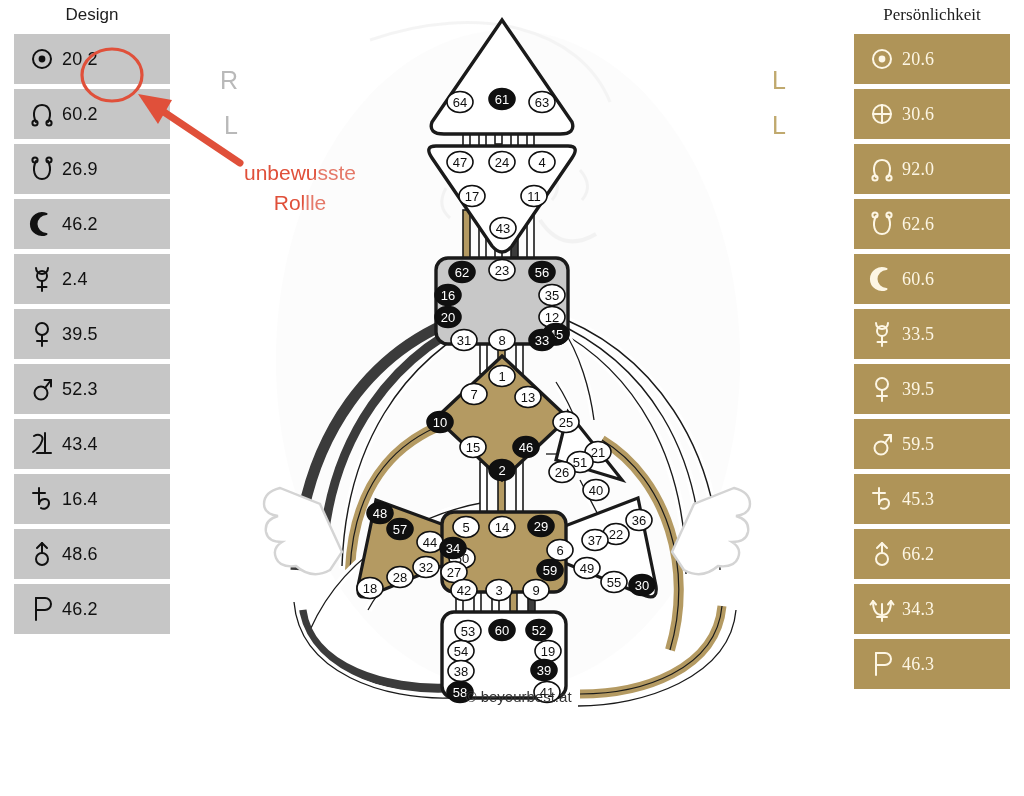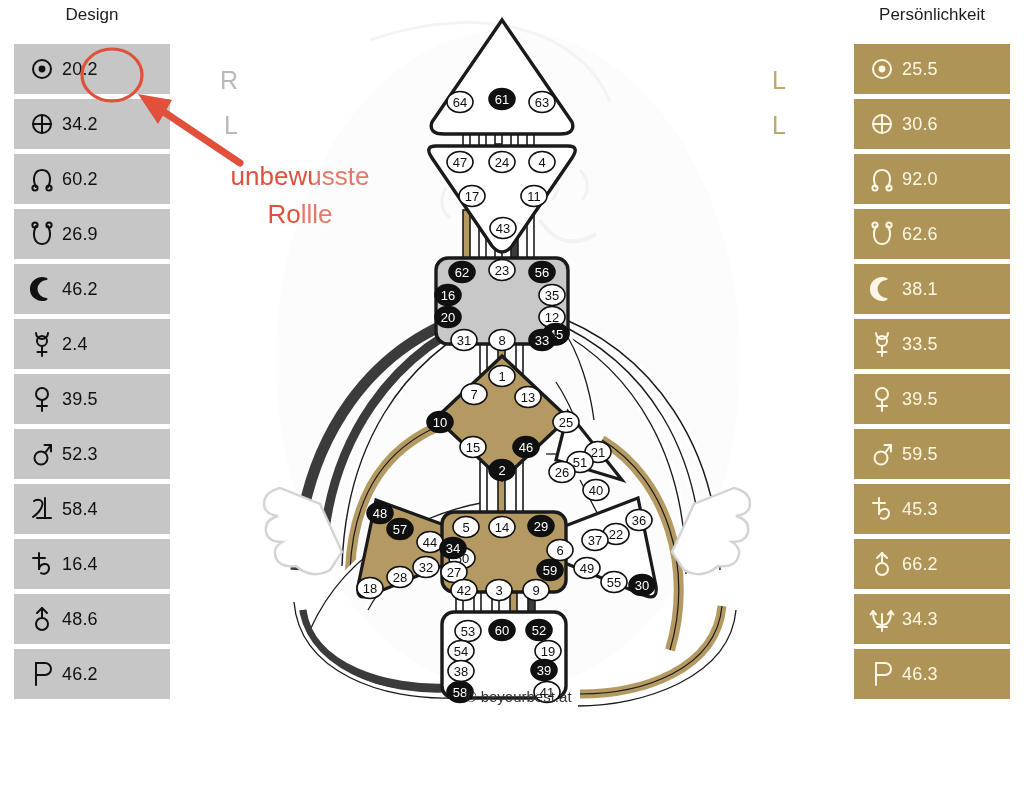--- a/index.html
+++ b/index.html
@@ -8,43 +8,43 @@
     background:#ffffff;
     font-family:"Liberation Sans", sans-serif;
     overflow:hidden;
     position:relative;
   }
   .stage{position:absolute;inset:0;}
 
   
   .col{position:absolute;top:0;width:156px;}
   .col-left{left:14px;}
-  .col-right{right:14px;}
+  .col-right{right:14px;font-family:Liberation Serif, serif;}
   .col-title{
     text-align:center;font-size:17px;color:#1d1d1d;
-    height:44px;line-height:30px;font-weight:400;
+    height:34px;line-height:30px;font-weight:400;
   }
   .planet-row{
     height:50px;margin-bottom:5px;
     display:flex;align-items:center;
     padding-left:14px;box-sizing:border-box;
   }
   .col-left .planet-row{background:#c6c6c6;color:#111;}
   .col-right .planet-row{background:#af9458;color:#fdf6e4;}
   .pl-glyph{
     font-size:25px;line-height:1;width:34px;
     display:inline-block;text-align:left;
   }
   .pl-glyph svg{display:block;}
   .pl-val{font-size:18px;letter-spacing:.2px;}
 
   
   .ann-text{
     position:absolute;left:180px;top:158px;width:240px;
-    text-align:center;color:#e0503a;font-size:26px;line-height:1.45;
+    text-align:center;color:#e0503a;font-size:21px;line-height:1.45;
   }
   .rl{position:absolute;font-size:25px;line-height:1;}
   .rl-r{left:220px;top:68px;color:#b9b9b9;}
   .rl-l{left:224px;top:113px;color:#b9b9b9;}
   .rl-l1{left:772px;top:68px;color:#c0a96e;}
   .rl-l2{left:772px;top:113px;color:#c0a96e;}
 
   .footer{
     position:absolute;left:13px;right:0;top:688px;
     text-align:center;font-size:15px;color:#333;
@@ -64,30 +64,20 @@
             <svg width="28" height="28" viewBox="0 0 28 28" fill="none" stroke="#111111" stroke-width="2" stroke-linecap="round" stroke-linejoin="round">
               <circle cx="14" cy="14" r="9"></circle>
               <circle cx="14" cy="14" r="3.4" fill="#111111" stroke="none"></circle>
             </svg>
           </span>
           <span class="pl-val">20.2</span>
         </div>
         <div class="planet-row">
           <span class="pl-glyph">
             <svg width="28" height="28" viewBox="0 0 28 28" fill="none" stroke="#111111" stroke-width="2" stroke-linecap="round" stroke-linejoin="round">
-              <circle cx="14" cy="14" r="9"></circle>
-              <line x1="5" y1="14" x2="23" y2="14"></line>
-              <line x1="14" y1="5" x2="14" y2="23"></line>
-            </svg>
-          </span>
-          <span class="pl-val">34.2</span>
-        </div>
-        <div class="planet-row">
-          <span class="pl-glyph">
-            <svg width="28" height="28" viewBox="0 0 28 28" fill="none" stroke="#111111" stroke-width="2" stroke-linecap="round" stroke-linejoin="round">
               <path d="M8 22 C 4 14 6 5 14 5 C 22 5 24 14 20 22"></path>
               <circle cx="7" cy="23" r="2.6"></circle>
               <circle cx="21" cy="23" r="2.6"></circle>
             </svg>
           </span>
           <span class="pl-val">60.2</span>
         </div>
         <div class="planet-row">
           <span class="pl-glyph">
             <svg width="28" height="28" viewBox="0 0 28 28" fill="none" stroke="#111111" stroke-width="2" stroke-linecap="round" stroke-linejoin="round">
@@ -138,21 +128,21 @@
           <span class="pl-val">52.3</span>
         </div>
         <div class="planet-row">
           <span class="pl-glyph">
             <svg width="28" height="28" viewBox="0 0 28 28" fill="none" stroke="#111111" stroke-width="2" stroke-linecap="round" stroke-linejoin="round">
               <path d="M6 6 C 11 3 16 6 14 11 C 12 17 8 20 5 22"></path>
               <line x1="17" y1="3" x2="17" y2="23"></line>
               <line x1="9" y1="23" x2="23" y2="23"></line>
             </svg>
           </span>
-          <span class="pl-val">58.4</span>
+          <span class="pl-val">43.4</span>
         </div>
         <div class="planet-row">
           <span class="pl-glyph">
             <svg width="28" height="28" viewBox="0 0 28 28" fill="none" stroke="#111111" stroke-width="2" stroke-linecap="round" stroke-linejoin="round">
               <line x1="11" y1="3" x2="11" y2="19"></line>
               <line x1="5" y1="8" x2="17" y2="8"></line>
               <path d="M11 19 C 12 13 21 12 21 18 C 21 23 16 25 13 23"></path>
             </svg>
           </span>
           <span class="pl-val">16.4</span>
@@ -182,21 +172,21 @@
   <div class="col col-right">
     <div class="col-title">Persönlichkeit</div>
     <div id="personality-rows">
         <div class="planet-row">
           <span class="pl-glyph">
             <svg width="28" height="28" viewBox="0 0 28 28" fill="none" stroke="#fdf6e4" stroke-width="2" stroke-linecap="round" stroke-linejoin="round">
               <circle cx="14" cy="14" r="9"></circle>
               <circle cx="14" cy="14" r="3.4" fill="#fdf6e4" stroke="none"></circle>
             </svg>
           </span>
-          <span class="pl-val">25.5</span>
+          <span class="pl-val">20.6</span>
         </div>
         <div class="planet-row">
           <span class="pl-glyph">
             <svg width="28" height="28" viewBox="0 0 28 28" fill="none" stroke="#fdf6e4" stroke-width="2" stroke-linecap="round" stroke-linejoin="round">
               <circle cx="14" cy="14" r="9"></circle>
               <line x1="5" y1="14" x2="23" y2="14"></line>
               <line x1="14" y1="5" x2="14" y2="23"></line>
             </svg>
           </span>
           <span class="pl-val">30.6</span>
@@ -220,21 +210,21 @@
             </svg>
           </span>
           <span class="pl-val">62.6</span>
         </div>
         <div class="planet-row">
           <span class="pl-glyph">
             <svg width="28" height="28" viewBox="0 0 28 28" fill="none" stroke="#fdf6e4" stroke-width="2" stroke-linecap="round" stroke-linejoin="round">
               <path d="M18.5 4 A 11 11 0 1 0 18.5 24 A 9 9 0 1 1 18.5 4 Z" fill="#fdf6e4" stroke="#fdf6e4"></path>
             </svg>
           </span>
-          <span class="pl-val">38.1</span>
+          <span class="pl-val">60.6</span>
         </div>
         <div class="planet-row">
           <span class="pl-glyph">
             <svg width="28" height="28" viewBox="0 0 28 28" fill="none" stroke="#fdf6e4" stroke-width="2" stroke-linecap="round" stroke-linejoin="round">
               <path d="M8 3 A 6 6 0 0 0 20 3"></path>
               <circle cx="14" cy="11" r="5"></circle>
               <line x1="14" y1="16" x2="14" y2="26"></line>
               <line x1="9.5" y1="22" x2="18.5" y2="22"></line>
             </svg>
           </span>

